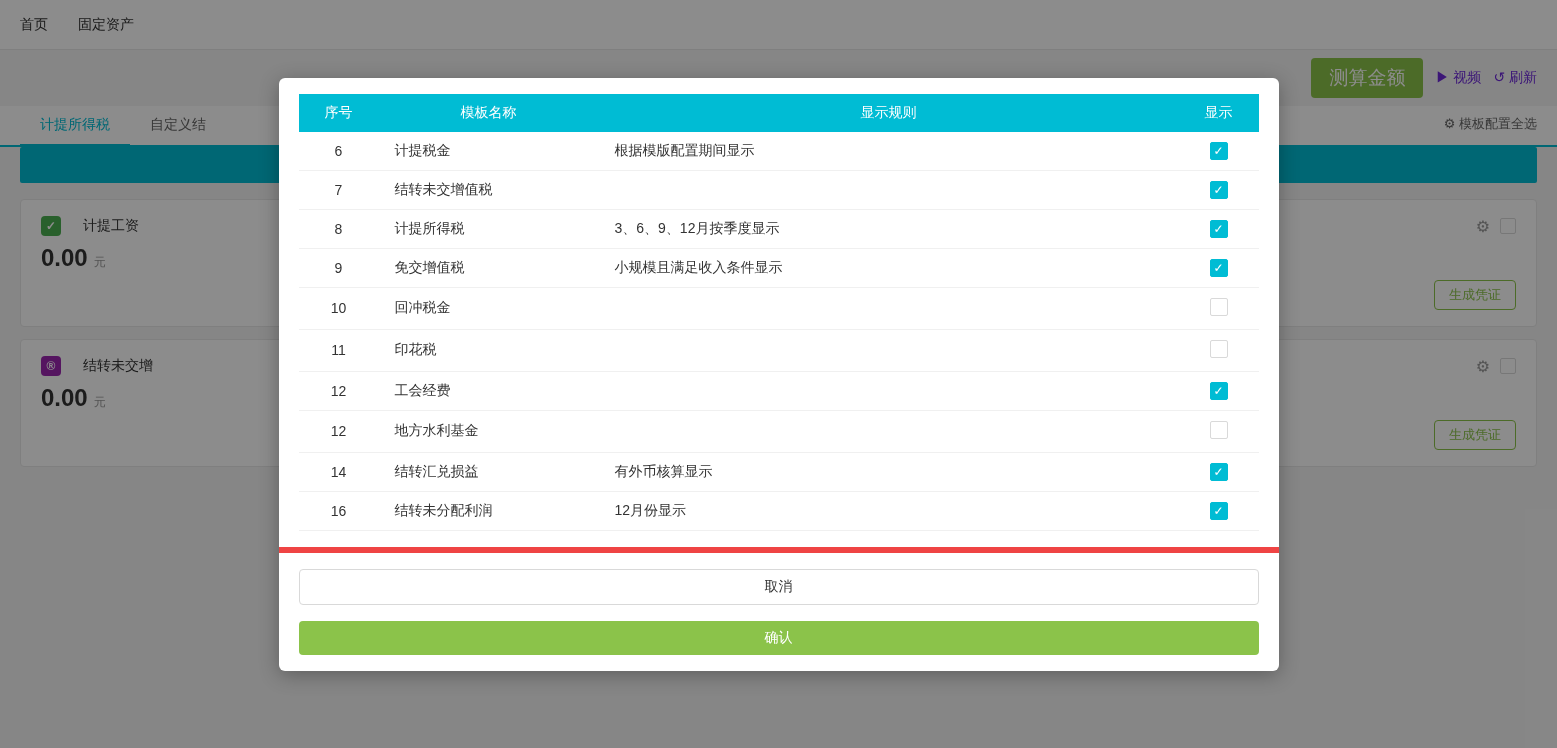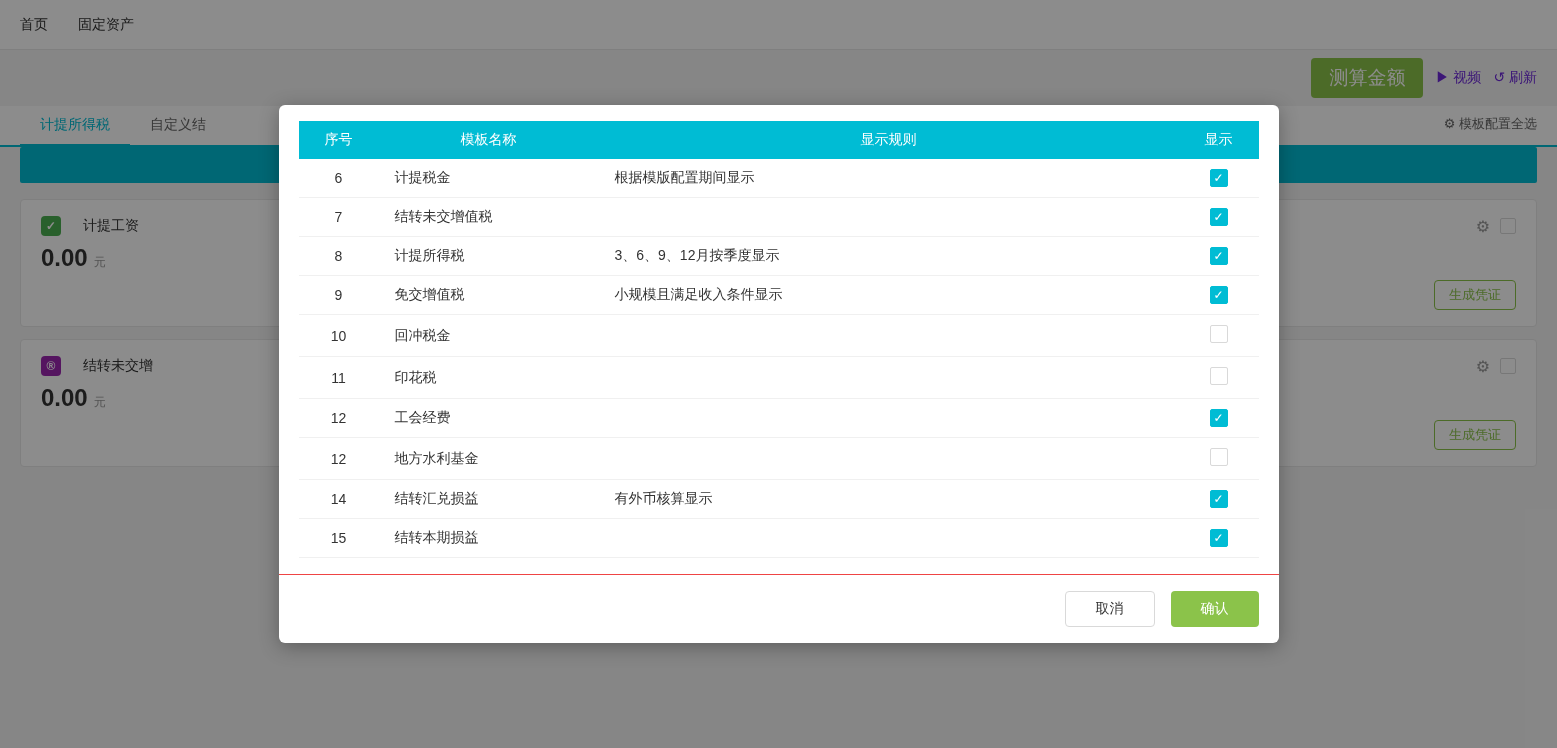--- a/index.html
+++ b/index.html
@@ -262,23 +262,24 @@
     .config-table thead {
       position: sticky;
       top: 0;
       z-index: 1;
     }
 
     
     .modal-footer {
       padding: 16px 20px;
       display: flex;
-      justify-content: flex-end;
+      justify-content: center;
       gap: 16px;
-      border-top: 1px solid #ef4444;
+      border-top: 6px solid #ef4444;
+      flex-direction: column;
     }
     .btn-cancel {
       padding: 8px 30px;
       border: 1px solid #d9d9d9;
       background: #fff;
       color: #333;
       border-radius: 4px;
       cursor: pointer;
       font-size: 14px;
     }
@@ -450,23 +451,23 @@
                 <td></td>
                 <td style="text-align: center;"><span class="cb-unchecked"></span></td>
               </tr>
               <tr>
                 <td>14</td>
                 <td>结转汇兑损益</td>
                 <td>有外币核算显示</td>
                 <td style="text-align: center;"><span class="cb-checked">✓</span></td>
               </tr>
               <tr>
-                <td>15</td>
-                <td>结转本期损益</td>
-                <td></td>
+                <td>16</td>
+                <td>结转未分配利润</td>
+                <td>12月份显示</td>
                 <td style="text-align: center;"><span class="cb-checked">✓</span></td>
               </tr>
             </tbody>
         </table>
       </div>
     </div>
 
     <div class="modal-footer">
       <button class="btn-cancel">取消</button>
       <button class="btn-confirm">确认</button>

